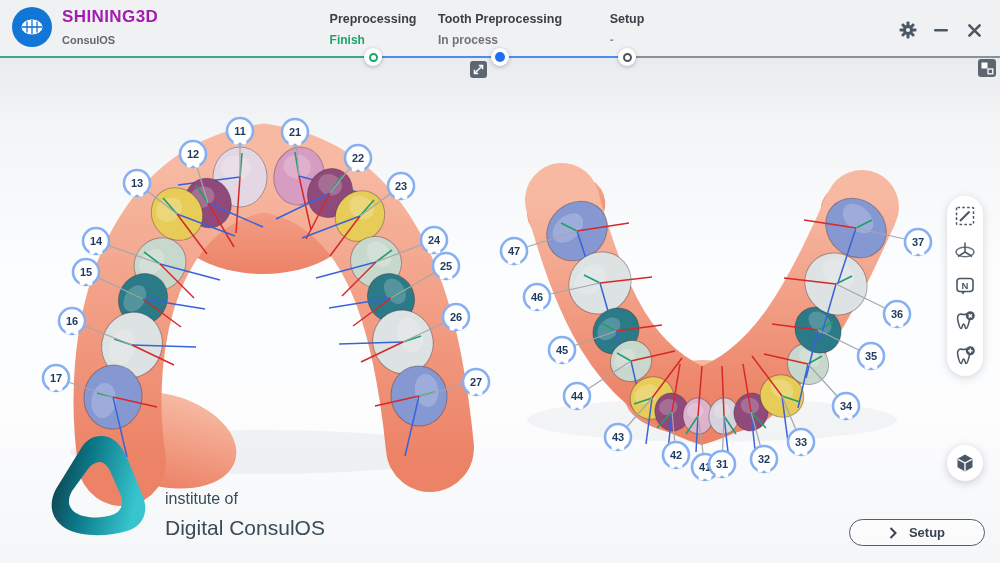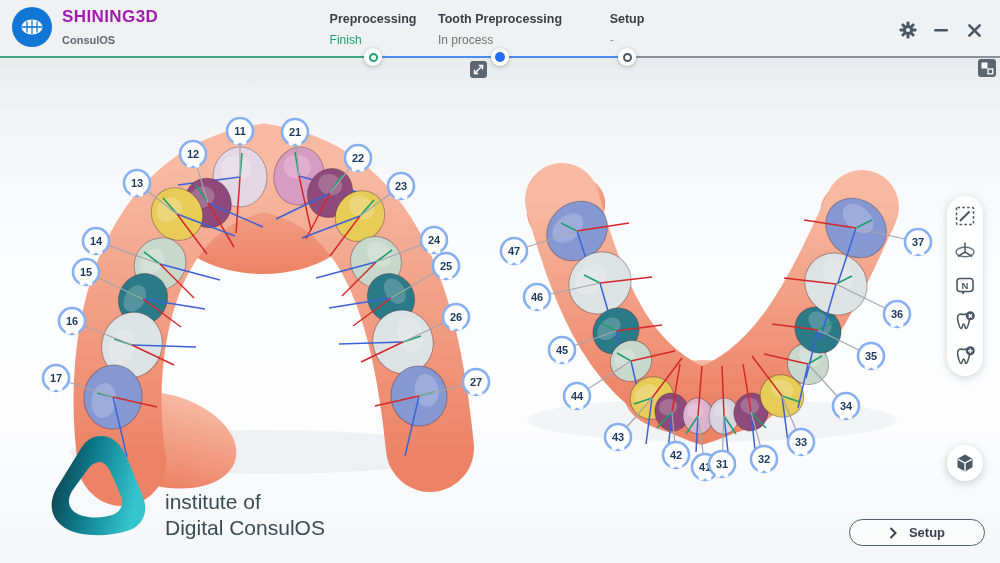--- a/index.html
+++ b/index.html
@@ -8,21 +8,21 @@
   .app{position:absolute;inset:0;width:1000px;height:563px}
   
   .header{position:absolute;top:0;left:0;right:0;height:56px;background:#f0f1f3}
   .brand{position:absolute;left:12px;top:7px;display:flex;gap:10px;align-items:center}
   .brand-logo{width:40px;height:40px;border-radius:50%;background:#1176d5;display:flex;align-items:center;justify-content:center;flex:none}
   .brand-text{line-height:1.1}
   .brand-name{color:#a21caf;font-weight:bold;font-size:17px;letter-spacing:.4px}
   .brand-sub{color:#63686f;font-size:11px;font-weight:bold;margin-top:7px}
   .step{position:absolute;top:12px;transform:translateX(-50%);text-align:left;white-space:nowrap}
   .step-label{font-size:12.5px;font-weight:bold;color:#3a3f45}
-  .step-status{font-size:12px;font-weight:normal;margin-top:7px}
+  .step-status{font-size:12px;font-weight:bold;margin-top:7px}
   .st-done{color:#1ea36b}.st-active{color:#737373}.st-pending{color:#8d939b}
   .win-controls{position:absolute;right:14px;top:18px;display:flex;gap:9px;align-items:center}
   .win-btn{width:24px;height:24px;display:flex;align-items:center;justify-content:center;cursor:pointer}
   
   .track{position:absolute;top:56px;left:0;width:1000px;height:2px}
   .seg{position:absolute;top:0;height:2px}
   .dot{position:absolute;top:48px;width:18px;height:18px;border-radius:50%;background:#fff;box-shadow:0 1px 4px rgba(0,0,0,.25);display:flex;align-items:center;justify-content:center;z-index:6}
   .dot i{display:block;border-radius:50%}
   .dot.done i{width:9px;height:9px;border:2.5px solid #1ea36b;background:#fff}
   .dot.active i{width:10px;height:10px;background:#1f6ff0}
@@ -39,21 +39,21 @@
   .round-btn{position:absolute;right:17px;top:445px;width:36px;height:36px;border-radius:50%;background:#fff;
     box-shadow:0 2px 8px rgba(90,100,115,.3);display:flex;align-items:center;justify-content:center;z-index:8;cursor:pointer}
   
   .setup-btn{position:absolute;left:849px;top:519px;width:136px;height:27px;border:1.5px solid #515d6b;border-radius:14px;
     background:rgba(255,255,255,.55);display:flex;align-items:center;justify-content:center;gap:12px;z-index:9;cursor:pointer}
   .setup-btn span{font-size:13px;font-weight:bold;color:#39434f}
   
   .idd{position:absolute;left:40px;top:428px;width:300px;height:135px;z-index:5}
   .idd-mark{position:absolute;left:0;top:0}
   .idd-title{position:absolute;left:122px;top:4px;font-size:47px;color:#2e6e95;letter-spacing:1px}
-  .idd-line1{position:absolute;left:125px;top:62px;font-size:21px;color:#394b57}
+  .idd-line1{position:absolute;left:125px;top:62px;font-size:16px;color:#394b57}
   .idd-line2{position:absolute;left:125px;top:88px;font-size:21px;color:#394b57}
 </style>
 </head>
 <body>
 
 <div class="app">
 
   <div class="header">
     <div class="brand">
       <div class="brand-logo">

